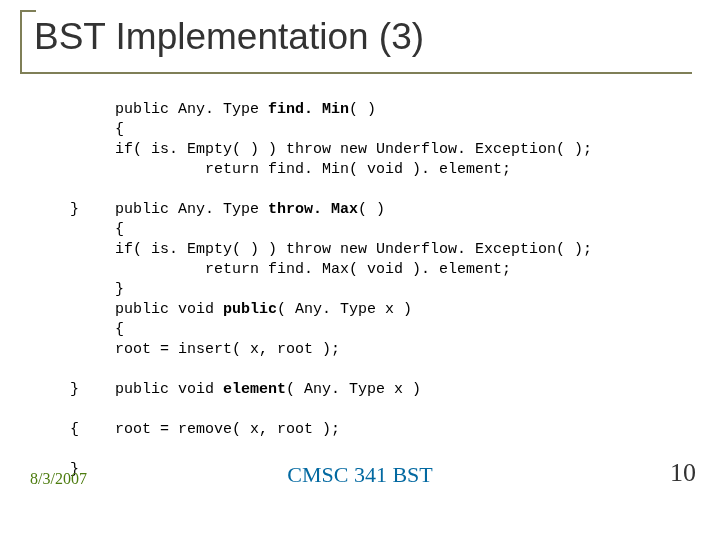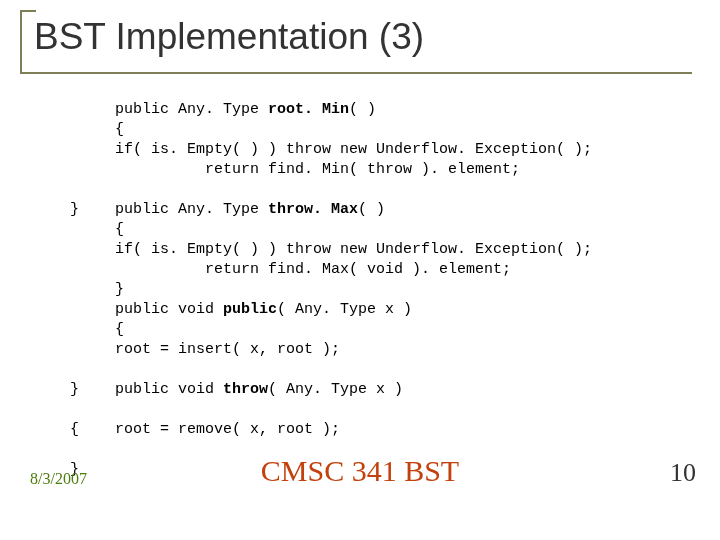--- a/index.html
+++ b/index.html
@@ -92,22 +92,22 @@
     bottom: 0;
     font-size: 16px;
     color: #4d7c0f;
   }
   .footer-center {
     position: absolute;
     left: 0;
     right: 0;
     bottom: 0;
     text-align: center;
-    font-size: 30px;
-    color: #c2410c;
+    font-size: 22px;
+    color: #0369a1;
   }
   .footer-num {
     position: absolute;
     right: 24px;
     bottom: 0;
     font-size: 26px;
     color: #333333;
     margin-top: 32px;
   }
 </style>
@@ -137,35 +137,35 @@
 <span> </span>
 <span> </span>
 <span> </span>
 <span>}</span>
 <span> </span>
 <span>{</span>
 <span> </span>
 <span>}</span>
 </div>
 
-  <div class="code-area">     <span>public Any. Type </span><span class="bold">root. Min</span><span>( )</span>
+  <div class="code-area">     <span>public Any. Type </span><span class="bold">find. Min</span><span>( )</span>
      <span>{</span>
      <span>if( is. Empty( ) ) throw new Underflow. Exception( );</span>
-     <span>          return find. Min( throw ). element;</span>
+     <span>          return find. Min( void ). element;</span>
 
      <span>public Any. Type </span><span class="bold">throw. Max</span><span>( )</span>
      <span>{</span>
      <span>if( is. Empty( ) ) throw new Underflow. Exception( );</span>
      <span>          return find. Max( void ). element;</span>
      <span>}</span>
      <span>public void </span><span class="bold">public</span><span>( Any. Type x )</span>
      <span>{</span>
      <span>root = insert( x, root );</span>
 
-     <span>public void </span><span class="bold">throw</span><span>( Any. Type x )</span>
+     <span>public void </span><span class="bold">element</span><span>( Any. Type x )</span>
 
      <span>root = remove( x, root );</span>
 </div>
 
   <div class="footer">
     <div class="footer-date">8/3/2007</div>
     <div class="footer-center">CMSC 341 BST</div>
     <div class="footer-num">10</div>
   </div>
 

